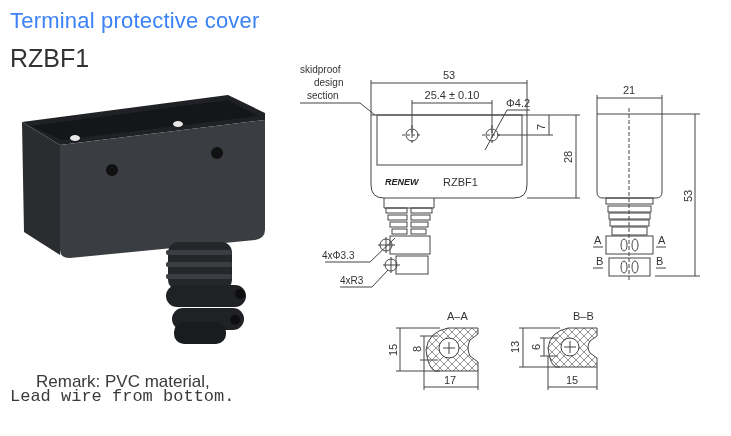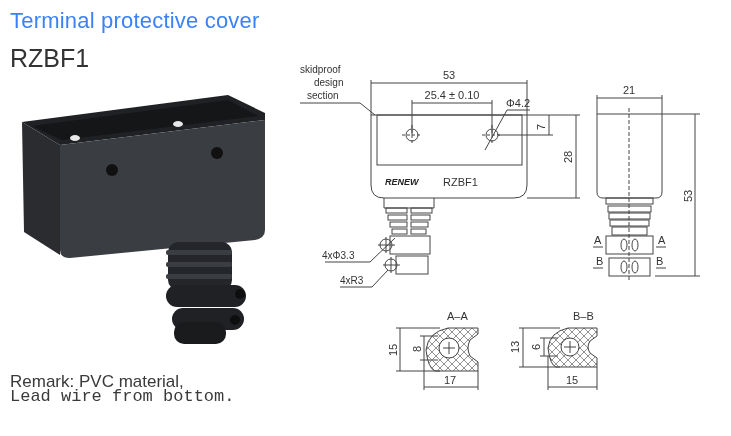--- a/index.html
+++ b/index.html
@@ -1,20 +1,20 @@
 <!DOCTYPE html>
 <html><head>
 <meta charset="utf-8">
 <style>
   html,body{margin:0;padding:0;background:#fff;}
   body{width:731px;height:436px;position:relative;overflow:hidden;font-family:"Liberation Sans",sans-serif;}
   .title{position:absolute;left:10px;top:8px;font-size:22px;color:#3b82f6;letter-spacing:0.2px;}
   .model{position:absolute;left:10px;top:44px;font-size:25px;color:#333;}
   .remark{position:absolute;left:10px;font-size:17px;color:#3a3a3a;}
-  .r1{top:372px;} .r2{top:387px;font-family:Liberation Mono, monospace;}
+  .r1{top:372px;margin-left:26px;} .r2{top:387px;font-family:Liberation Mono, monospace;}
   svg{position:absolute;left:0;top:0;}
   .dim{font-family:"Liberation Sans",sans-serif;font-size:11px;fill:#333;}
   .lbl{font-family:"Liberation Sans",sans-serif;font-size:10px;fill:#333;}
 </style>
 </head>
 <body>
 
 <div class="title">Terminal protective cover</div>
 <div class="model">RZBF1</div>
 

